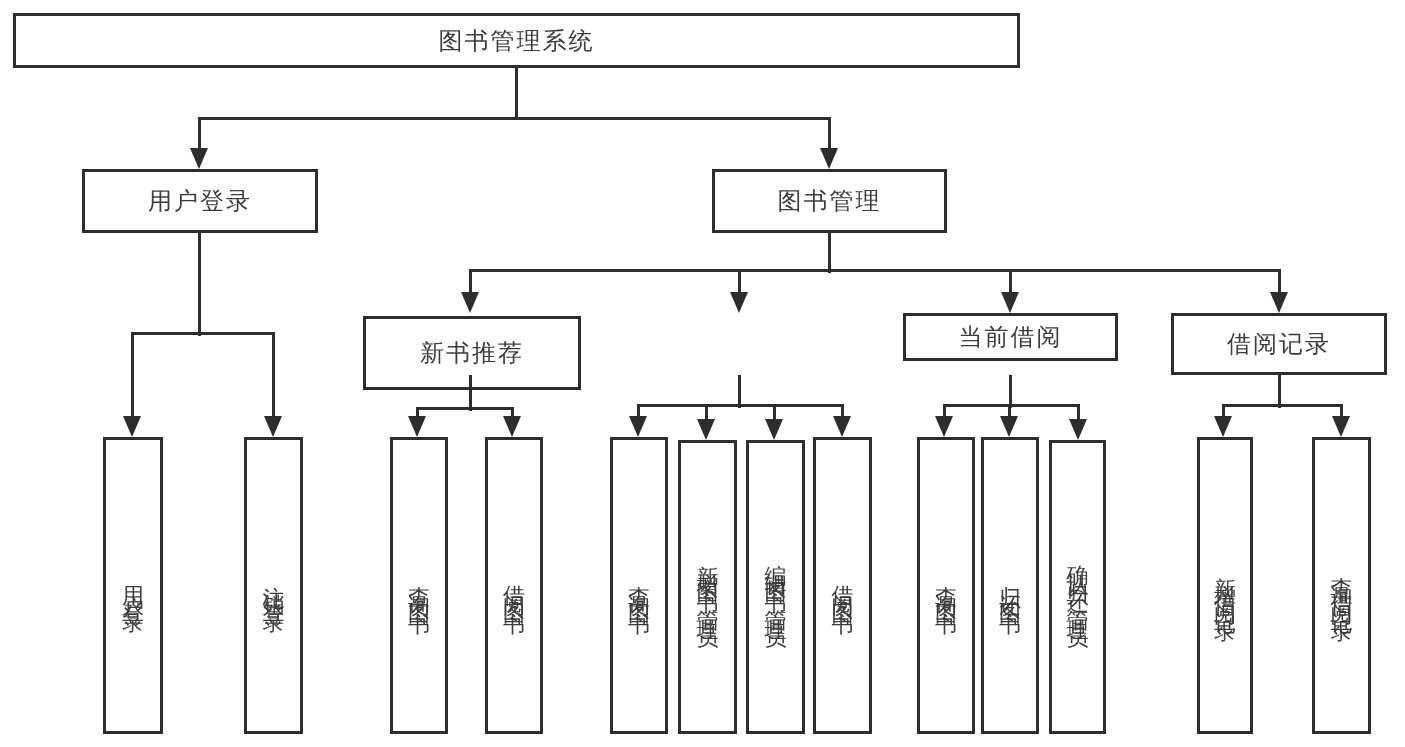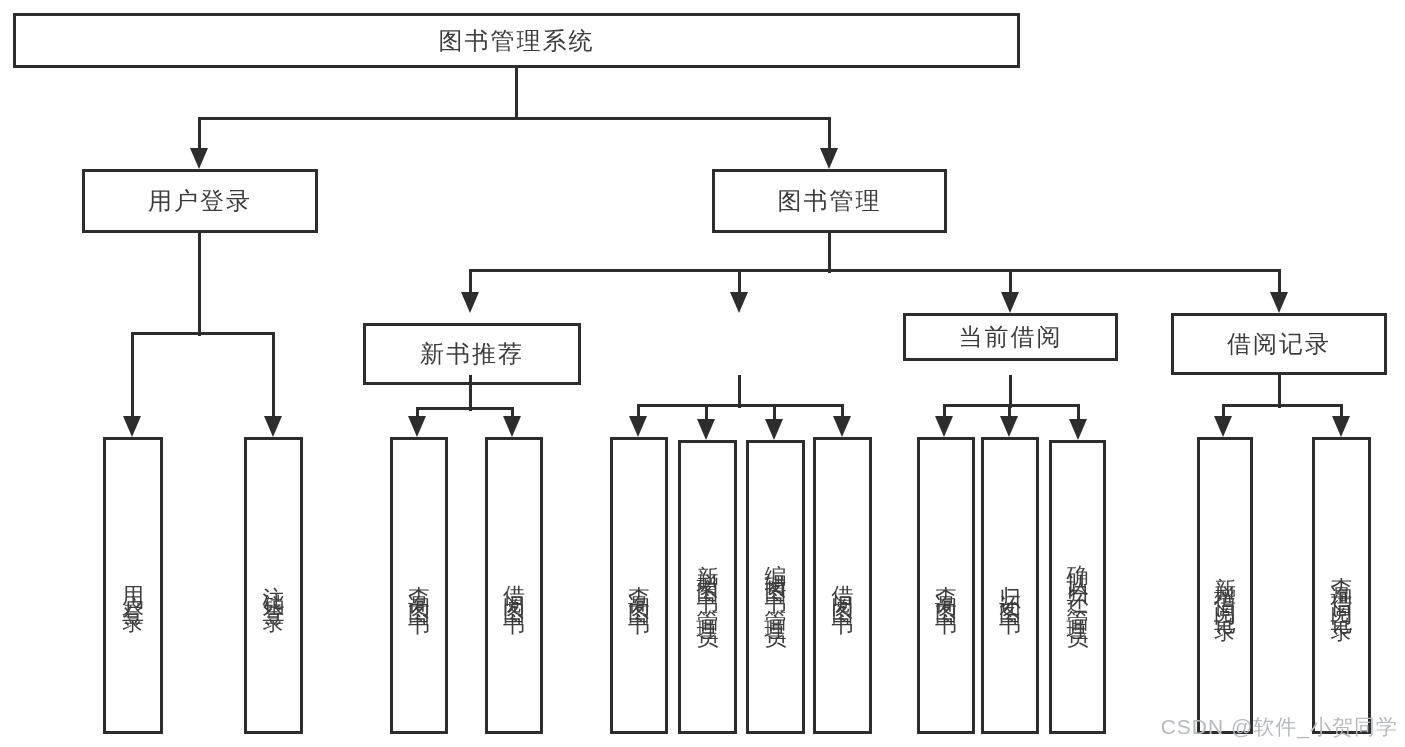--- a/index.html
+++ b/index.html
@@ -78,21 +78,21 @@
     <span>图书管理系统</span>
   </div>
 
   <div class="hbox" style="left:82px; top:169px; width:236px; height:64px;">
     <span>用户登录</span>
   </div>
   <div class="hbox" style="left:712px; top:169px; width:235px; height:64px;justify-content:center;">
     <span>图书管理</span>
   </div>
 
-  <div class="hbox" style="left:363px; top:323px; width:218px; height:62px;">
+  <div class="hbox" style="left:363px; top:316px; width:218px; height:74px;">
     <span>新书推荐</span>
   </div>
   <div class="hbox" style="left:903px; top:313px; width:215px; height:48px;">
     <span>当前借阅</span>
   </div>
   <div class="hbox" style="left:1171px; top:313px; width:216px; height:62px;">
     <span>借阅记录</span>
   </div>
 
   <div class="vbox" style="left:103px; top:437px; width:60px; height:297px;">
@@ -132,21 +132,20 @@
     <span class="vtext">确认归还（管理员）</span>
   </div>
 
   <div class="vbox" style="left:1197px; top:437px; width:56px; height:297px;">
     <span class="vtext">新增借阅记录</span>
   </div>
   <div class="vbox" style="left:1312px; top:437px; width:59px; height:297px;">
     <span class="vtext">查询借阅记录</span>
   </div>
 
-  <div class="watermark">CSDN @软件_小贺同学</div>
 <div class="vline" style="left: 514.5px; top: 68px; width: 3px; height: 52px;"></div>
     <div class="vline" style="left: 197.5px; top: 233px; width: 3px; height: 103px;"></div>
     <div class="vline" style="left: 827.5px; top: 233px; width: 3px; height: 40px;"></div>
     <div class="vline" style="left: 468.5px; top: 375px; width: 3px; height: 36px;"></div>
     <div class="vline" style="left: 737.5px; top: 375px; width: 3px; height: 33px;"></div>
     <div class="vline" style="left: 1008.5px; top: 375px; width: 3px; height: 33px;"></div>
     <div class="vline" style="left: 1277.5px; top: 375px; width: 3px; height: 33px;"></div>
     <div class="hline" style="left: 197.5px; top: 116.5px; width: 633px; height: 3px;"></div>
     <div class="hline" style="left: 130.5px; top: 331.5px; width: 144px; height: 3px;"></div>
     <div class="hline" style="left: 468.5px; top: 268.5px; width: 812px; height: 3px;"></div>

